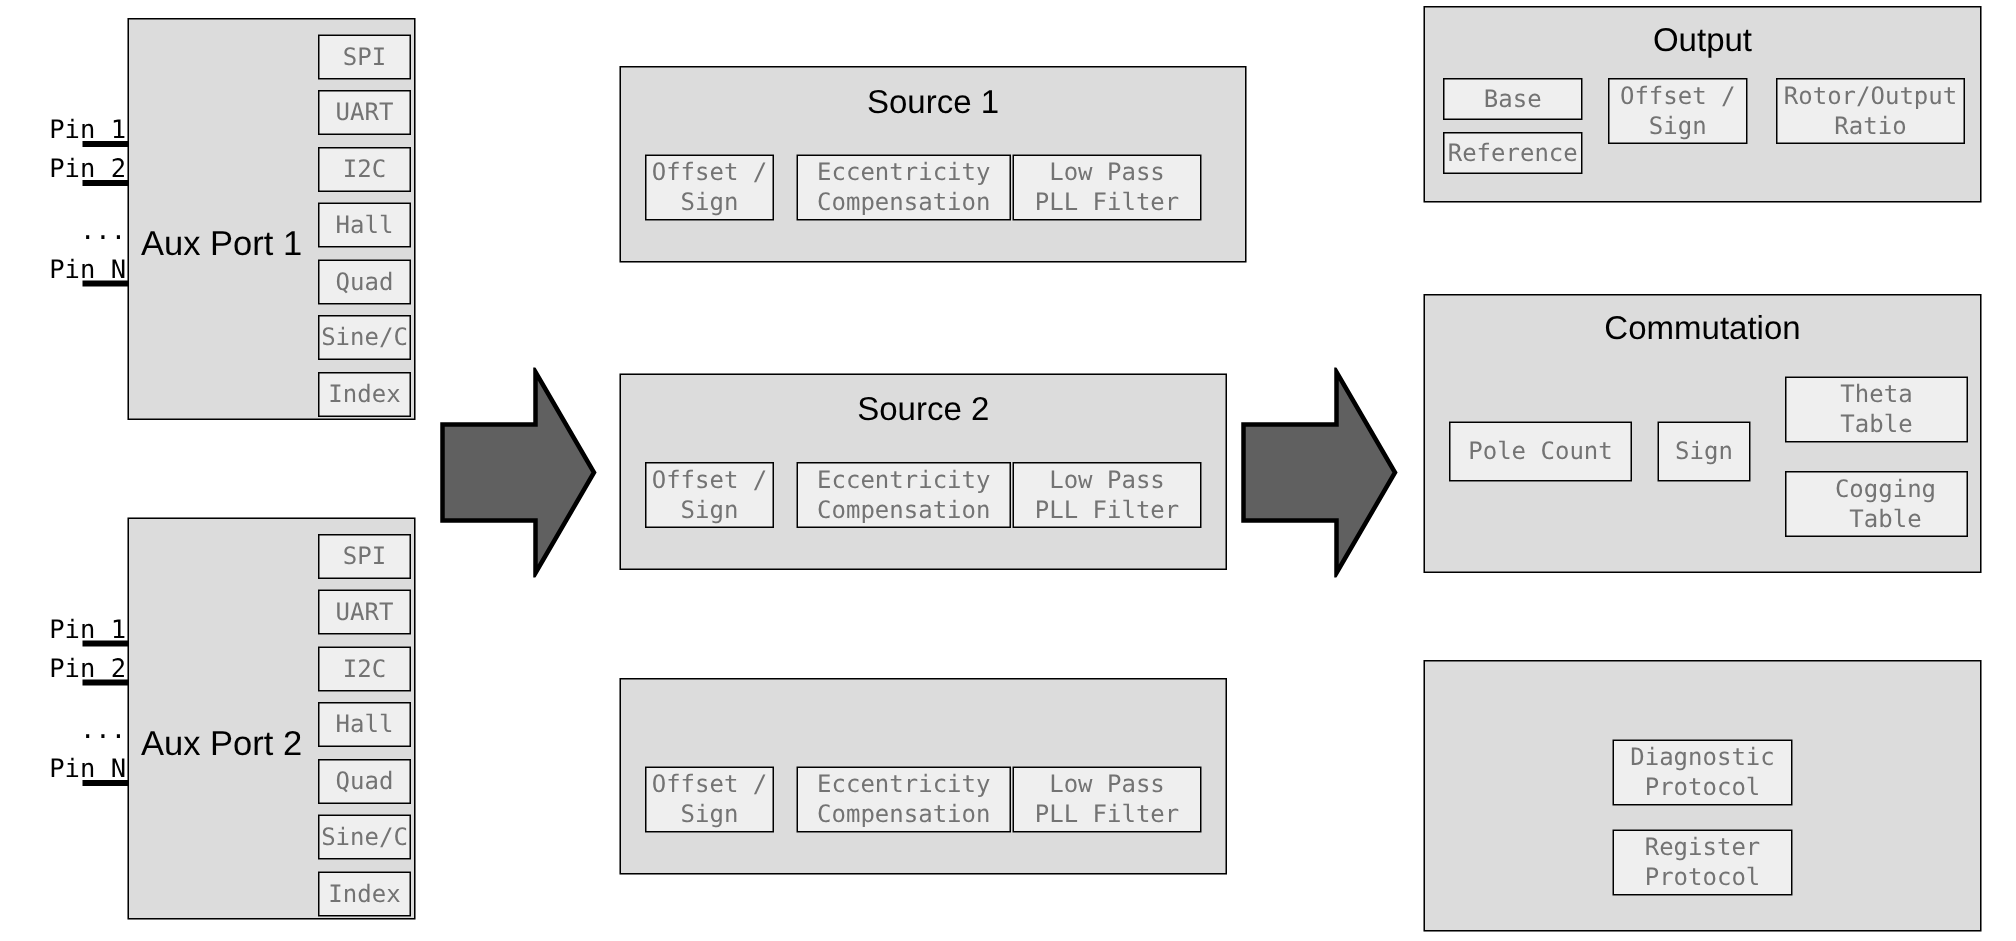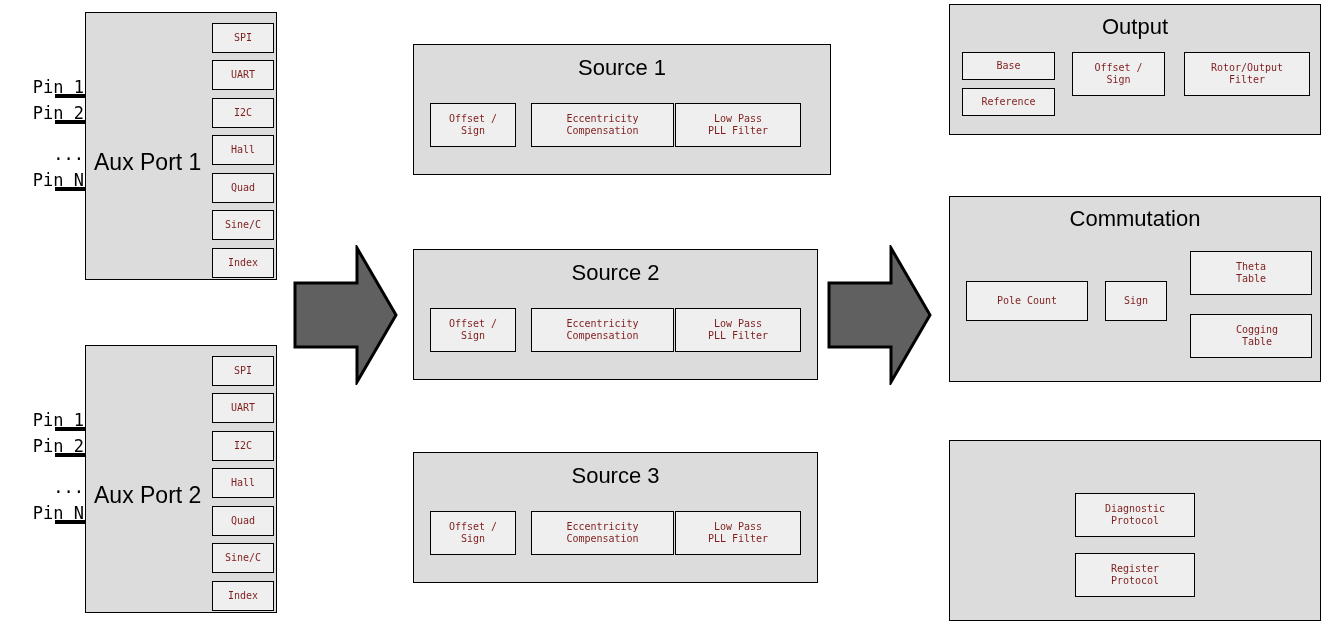--- a/index.html
+++ b/index.html
@@ -33,22 +33,22 @@
     line-height: 1;
   }
 
   
   .chip {
     position: absolute;
     background: #efefef;
     border: 1px solid #000000;
     box-sizing: border-box;
     font-family: "DejaVu Sans Mono", monospace;
-    font-size: 10px;
-    color: #7f1d1d;
+    font-size: 16px;
+    color: #737373;
     display: flex;
     align-items: center;
     justify-content: center;
     text-align: center;
     line-height: 1.22;
     white-space: pre-line;
   }
 
   
   .auxport-label {
@@ -153,37 +153,36 @@
   <div class="panel-title" style="top:12px;">Source 2</div>
   <div class="chip" style="left:16px;  top:58px; width:86px;  height:44px;">Offset /
 Sign</div>
   <div class="chip" style="left:117px; top:58px; width:143px; height:44px;">Eccentricity
 Compensation</div>
   <div class="chip" style="left:261px; top:58px; width:126px; height:44px;">Low Pass
 PLL Filter</div>
 </div>
 
 <div class="panel" style="left:413px; top:452px; width:405px; height:131px;">
-  <div class="panel-title" style="top:12px;">Source 3</div>
   <div class="chip" style="left:16px;  top:58px; width:86px;  height:44px;">Offset /
 Sign</div>
   <div class="chip" style="left:117px; top:58px; width:143px; height:44px;">Eccentricity
 Compensation</div>
   <div class="chip" style="left:261px; top:58px; width:126px; height:44px;">Low Pass
 PLL Filter</div>
 </div>
 
 <div class="panel" style="left:949px; top:4px; width:372px; height:131px;">
   <div class="panel-title" style="top:11px;">Output</div>
   <div class="chip" style="left:12px;  top:47px; width:93px;  height:28px;">Base</div>
   <div class="chip" style="left:12px;  top:83px; width:93px;  height:28px;">Reference</div>
   <div class="chip" style="left:122px; top:47px; width:93px;  height:44px;">Offset /
 Sign</div>
   <div class="chip" style="left:234px; top:47px; width:126px; height:44px;">Rotor/Output
-Filter</div>
+Ratio</div>
 </div>
 
 <div class="panel" style="left:949px; top:196px; width:372px; height:186px;">
   <div class="panel-title" style="top:11px;">Commutation</div>
   <div class="chip" style="left:16px;  top:84px;  width:122px; height:40px;">Pole Count</div>
   <div class="chip" style="left:155px; top:84px;  width:62px;  height:40px;">Sign</div>
   <div class="chip" style="left:240px; top:54px;  width:122px; height:44px;">Theta
 Table</div>
   <div class="chip" style="left:240px; top:117px; width:122px; height:44px;padding-left:12px;">Cogging
 Table</div>

